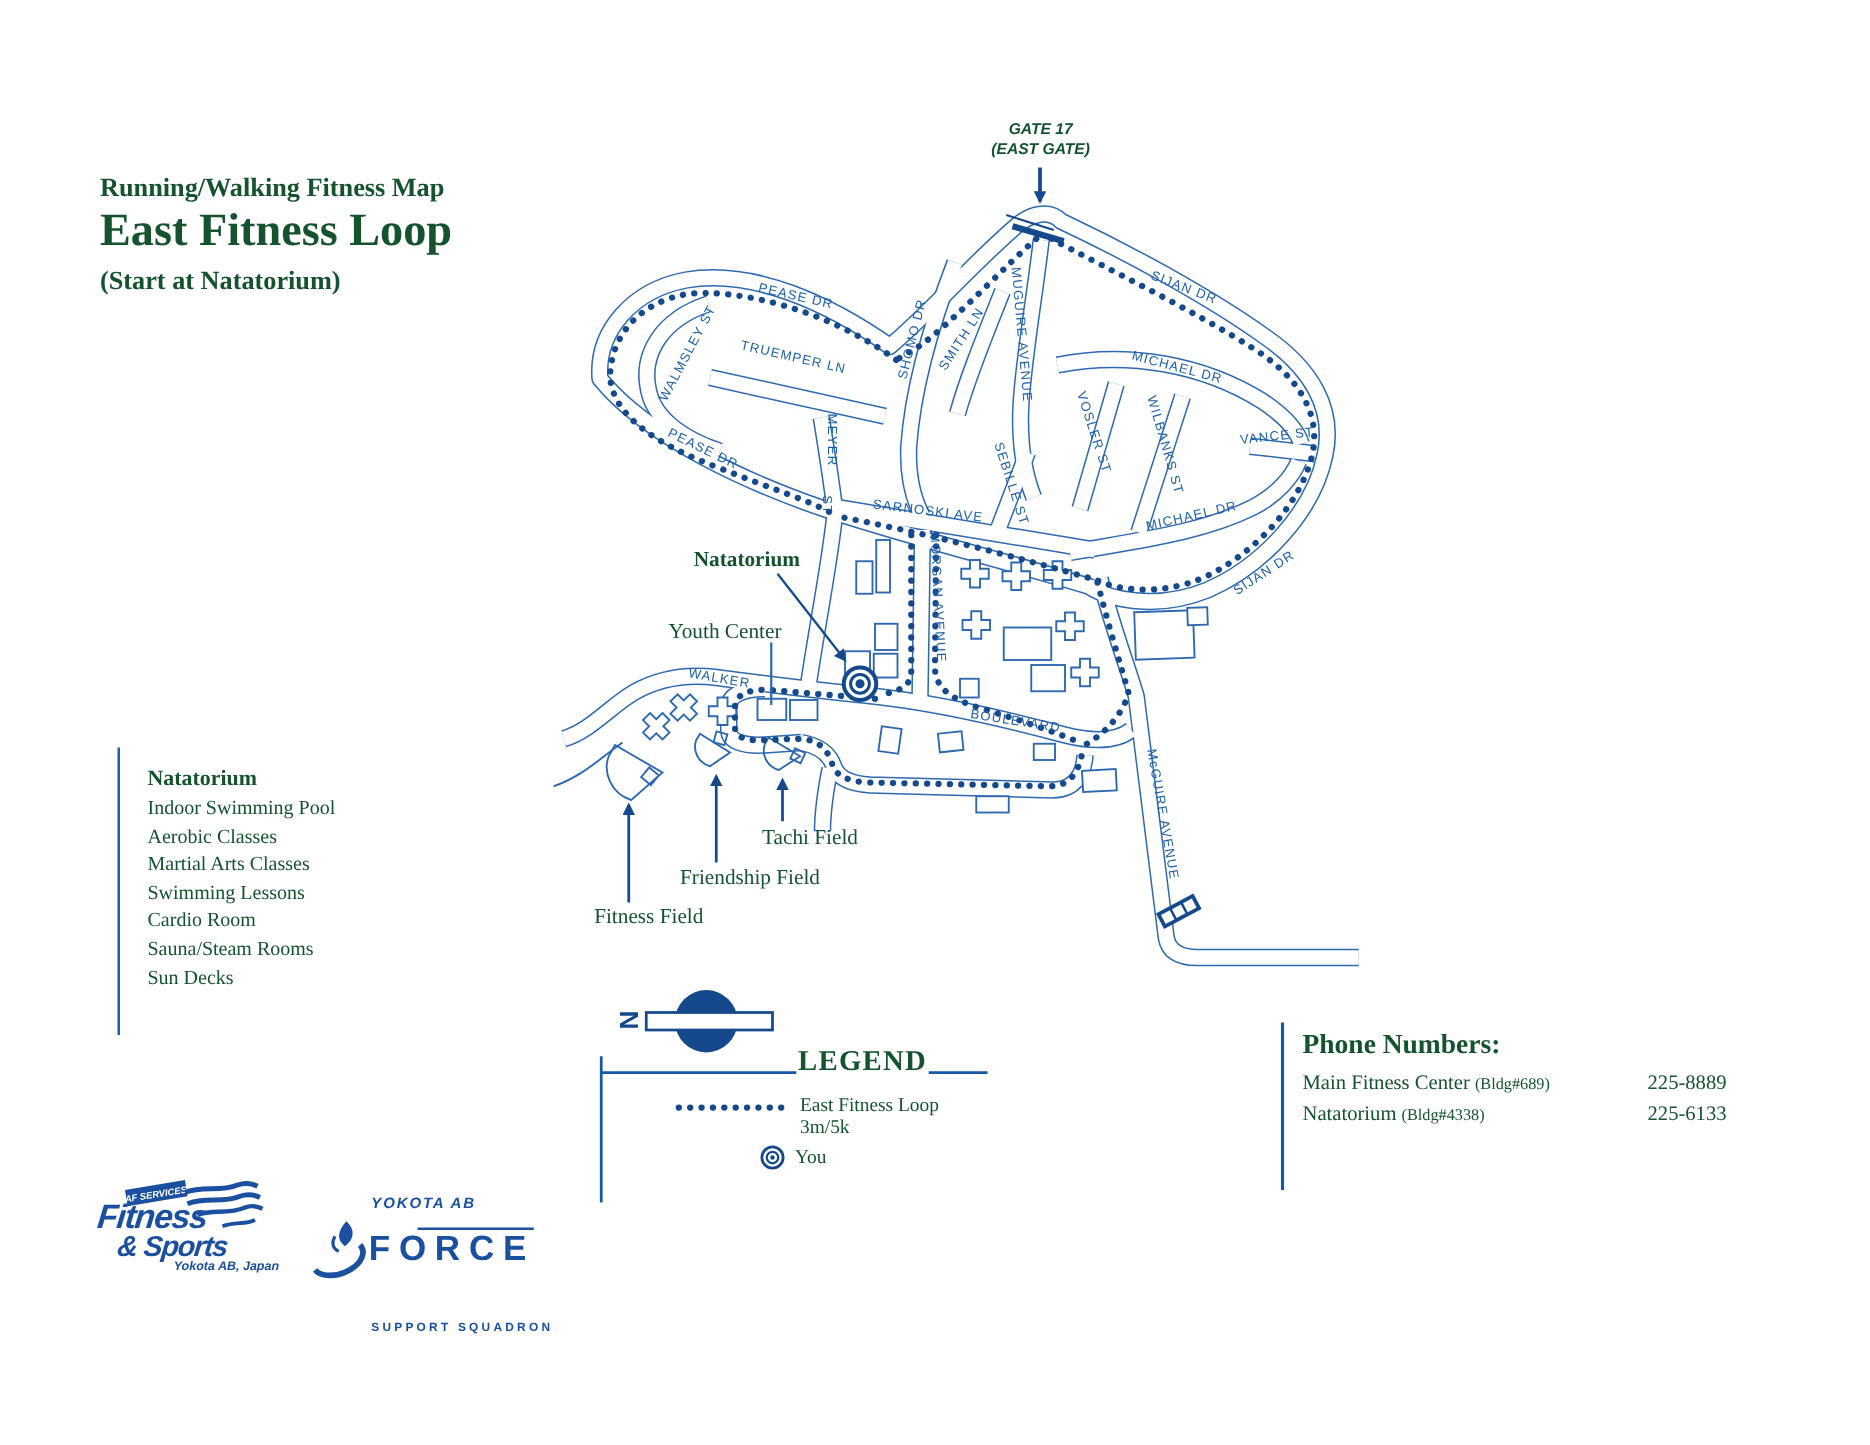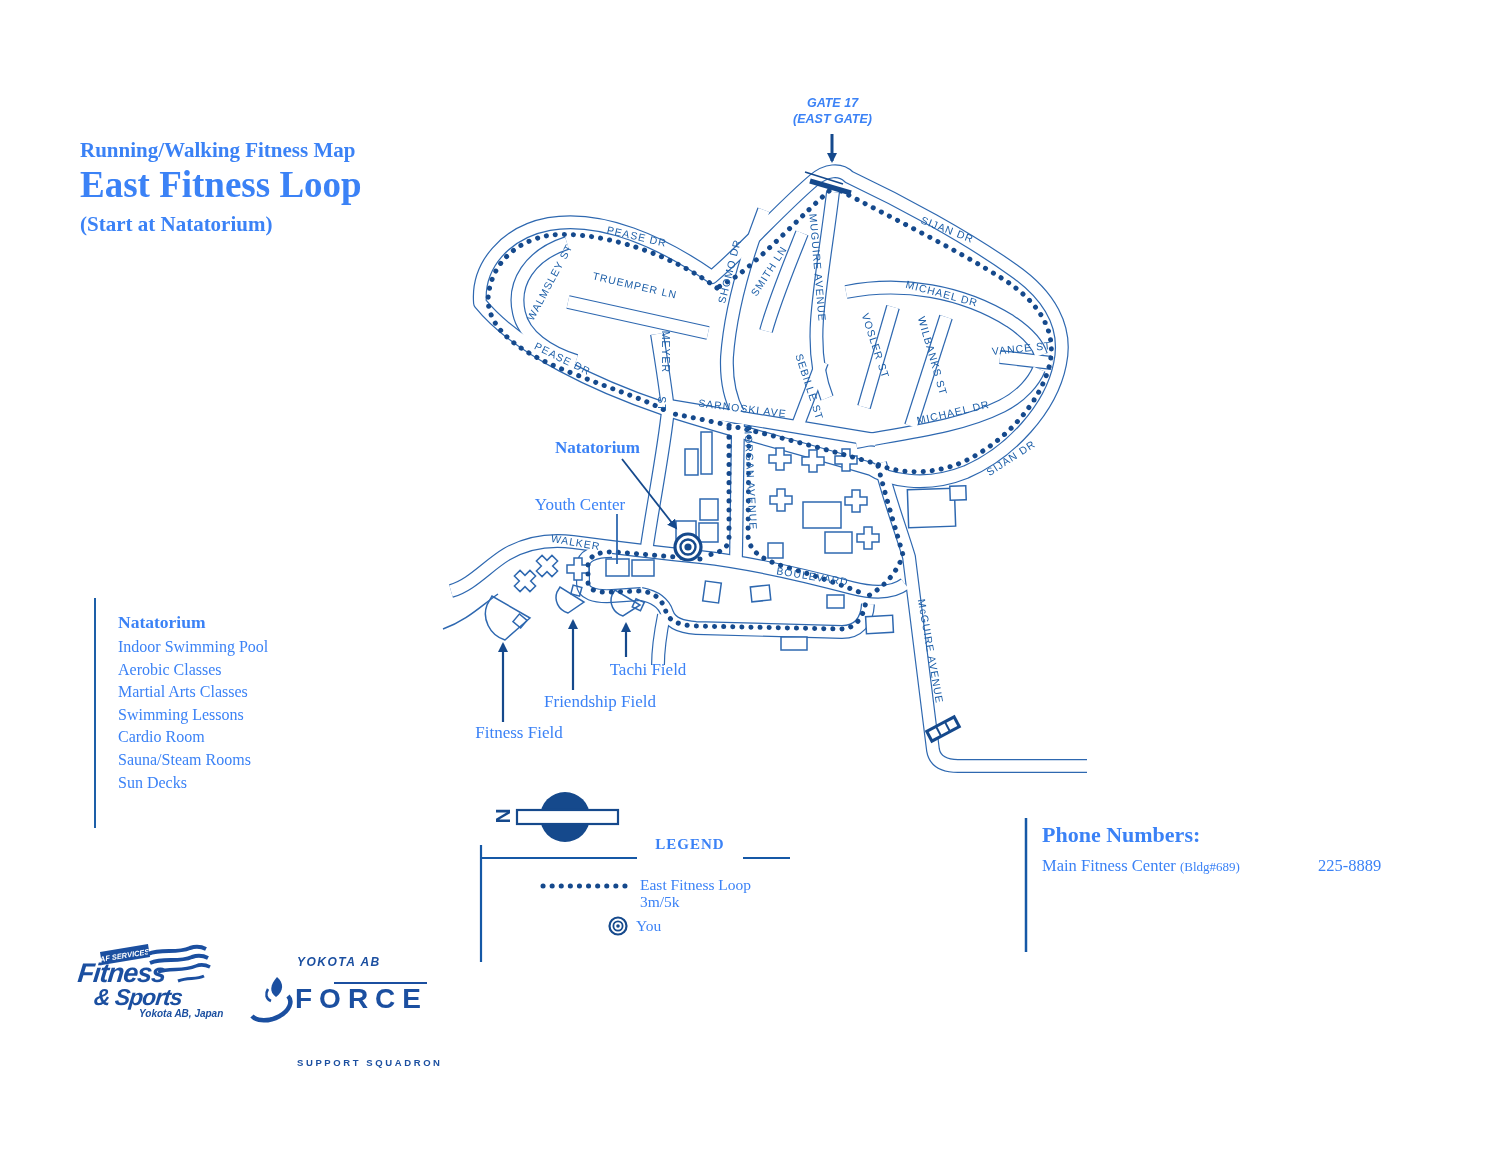--- a/index.html
+++ b/index.html
@@ -7,34 +7,34 @@
         font-family:"Liberation Serif",serif;color:#1558a6;}
   svg{position:absolute;left:0;top:0;}
   .road-case{fill:none;stroke:#2e68b0;stroke-width:14;stroke-linejoin:round;}
   .road-fill{fill:none;stroke:#ffffff;stroke-width:11.6;stroke-linejoin:round;}
   .thin{fill:none;stroke:#2e68b0;stroke-width:1.5;}
   .route{fill:none;stroke:#15498c;stroke-width:5;stroke-dasharray:0.1 9;stroke-linecap:round;}
   .bldg{fill:#ffffff;stroke:#2e68b0;stroke-width:1.5;}
   .bldg-f{fill:#15498c;stroke:none;}
   .st-label{font-family:"Liberation Sans",sans-serif;font-size:10.5px;letter-spacing:1px;
             fill:#1d5fa8;text-anchor:middle;}
-  .ov{position:absolute;color:#3b82f6;}
+  .ov{position:absolute;color:#14532d;}
   .ctr{text-align:center;}
   .title-1{left:80px;top:138px;font-size:21px;font-weight:bold;}
   .title-2{left:80px;top:163px;font-size:37px;font-weight:bold;}
   .title-3{left:80px;top:212px;font-size:21px;font-weight:bold;}
   .gate-label{left:770px;top:95px;width:125px;font-family:"Liberation Sans",sans-serif;
               font-size:12.5px;font-weight:bold;font-style:italic;line-height:16px;}
   .callout{font-size:17px;}
   .callout.b{font-weight:bold;}
   .facility{left:94px;top:598px;height:216px;border-left:2px solid #1d5fa8;
             padding:14px 0 0 22px;width:260px;}
   .facility .hd{font-size:17.5px;font-weight:bold;margin-bottom:3px;}
   .facility .it{font-size:16px;line-height:22.6px;}
-  .legend-title{left:637px;top:836px;width:106px;font-size:15px;font-weight:bold;letter-spacing:1px;font-family:Liberation Serif, serif;}
+  .legend-title{left:637px;top:836px;width:106px;font-size:23px;font-weight:bold;letter-spacing:1px;font-family:Liberation Serif, serif;}
   .legend-item{font-size:15.5px;}
   .phones{left:1042px;top:822px;width:360px;}
   .phones .hd{font-size:22px;font-weight:bold;margin-bottom:6px;}
   .ph-row{display:flex;font-size:16.5px;line-height:24px;}
   .ph-name{width:276px;}
   .ph-bldg{font-size:13px;}
   .logo-txt{font-family:"Liberation Sans",sans-serif;font-weight:bold;color:#1b4fa0;}
   .fit-1{left:78px;top:958px;font-size:27px;font-style:italic;transform:skewX(-6deg);letter-spacing:-1px;}
   .fit-2{left:94px;top:984px;font-size:23px;font-style:italic;transform:skewX(-6deg);letter-spacing:-1px;}
   .fit-3{left:139px;top:1008px;font-size:10px;font-style:italic;}
@@ -293,20 +293,24 @@
 <div class="ov legend-item" style="left:640px;top:876px;">East Fitness Loop</div>
 <div class="ov legend-item" style="left:640px;top:893px;">3m/5k</div>
 <div class="ov legend-item" style="left:636px;top:917px;">You</div>
 
 <div class="ov phones">
   <div class="hd">Phone Numbers:</div>
   <div class="ph-row">
     <div class="ph-name"><span>Main Fitness Center</span> <span class="ph-bldg">(Bldg#689)</span></div>
     <div>225-8889</div>
   </div>
+  <div class="ph-row">
+    <div class="ph-name"><span>Natatorium</span> <span class="ph-bldg">(Bldg#4338)</span></div>
+    <div>225-6133</div>
+  </div>
 </div>
 
 <div class="ov logo-txt fit-1">Fitness</div>
 <div class="ov logo-txt fit-2">&amp; Sports</div>
 <div class="ov logo-txt fit-3">Yokota AB, Japan</div>
 <div class="ov logo-txt frc-1">YOKOTA AB</div>
 <div class="ov logo-txt frc-2">FORCE</div>
 <div class="ov logo-txt frc-3">SUPPORT SQUADRON</div>
 
 </div>

